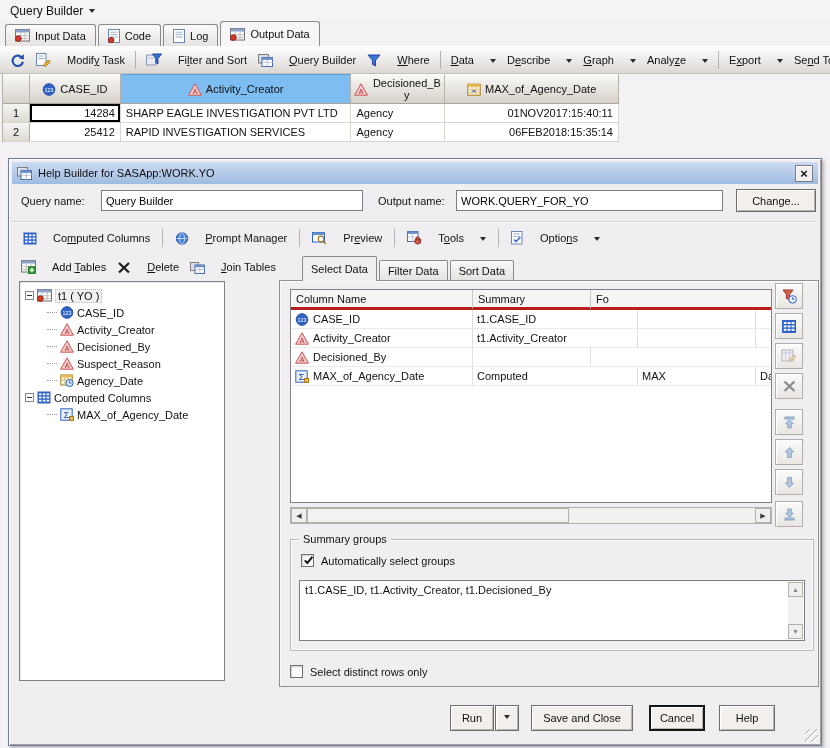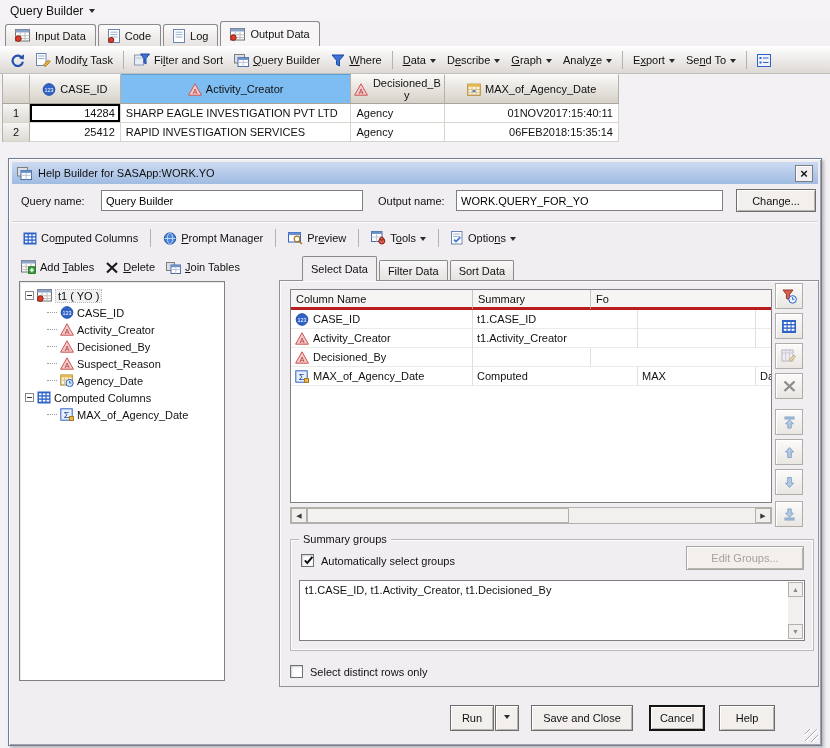--- a/index.html
+++ b/index.html
@@ -13,21 +13,21 @@
   .car { width:0; height:0; border:3.5px solid transparent; border-top:4px solid #2b2b2b; margin-top:4px; display:inline-block; }
   .i { display:inline-flex; align-items:center; justify-content:center; flex:none; }
 
   
   .app-title-row { position:absolute; top:0; left:0; right:0; height:21px; display:flex; align-items:center; gap:6px; padding-left:10px; background:#f5f3f5; }
   .app-title { font-size:12px; }
   .tabbar { position:absolute; top:21px; left:0; right:0; height:25px; display:flex; align-items:flex-end; padding-left:5px; }
   .tab { display:flex; align-items:center; gap:5px; height:22px; padding:0 9px; border:1px solid #8a8a8a; border-bottom:none; border-radius:3px 3px 0 0; background:linear-gradient(#fcfbfb,#e6e3e1); margin-right:2px; }
   .tab.active { background:#f7f5f6; height:25px; z-index:2; }
   .toolbar { position:absolute; top:46px; left:0; right:0; height:28px; background:linear-gradient(#fefefe,#dcd8d4); border-top:1px solid #fff; border-bottom:1px solid #c2beba; display:flex; align-items:center; gap:3px; padding:0 6px; }
-  .tbtn { display:flex; align-items:center; gap:4px; padding:2px 4px; white-space:nowrap; cursor:default; }
+  .tbtn { display:flex; align-items:center; gap:16px; padding:2px 4px; white-space:nowrap; cursor:default; }
   .tsep { width:1px; height:18px; background:#b5b1ad; margin:0 3px; flex:none; }
 
   
   .grid { position:absolute; top:74px; left:2px; width:617px; background:#fff; border-left:1px solid #b5b0a8; }
   .grow { display:flex; }
   .gh { background:linear-gradient(#f9f8f6,#d6d1c9); border-right:1px solid #b5b0a8; border-bottom:1px solid #a8a49c; border-top:1px solid #fdfdfc; height:30px; display:flex; align-items:center; justify-content:center; gap:4px; text-align:center; line-height:12px; }
   .gh.sel { border-top:1px solid #5a9fd8; }
   .gc { border-right:1px solid #d8d4ce; border-bottom:1px solid #d8d4ce; height:19px; display:flex; align-items:center; padding:0 5px; background:#fff; white-space:nowrap; overflow:hidden; }
   .gc.num, .gc.rt { justify-content:flex-end; }
   .gc.rn { background:linear-gradient(#f6f5f3,#dedad3); justify-content:center; border-right:1px solid #b5b0a8; }
@@ -696,21 +696,20 @@
       </div>
 
     <div class="grpbox">
       <span class="grpleg">Summary groups</span>
       <div class="cbrow" style="position:absolute;left:10px;top:14px;">
         <span class="cb" id="cb-auto"><svg width="11" height="11" viewBox="0 0 11 11" style="margin:0 0 0 0.5px">
               <path d="M1.8 5.4 L4.3 8 L9.4 1.8" stroke="#111" stroke-width="2" fill="none"></path>
             </svg></span>
         <span>Automatically select groups</span>
       </div>
-      <div class="btn disabled" style="position:absolute;right:9px;top:6px;width:118px;height:24px;">Edit Groups...</div>
       <div class="groups-area">
         <span>t1.CASE_ID, t1.Activity_Creator, t1.Decisioned_By</span>
         <div class="vscroll">
           <div class="vab">
               <span>▲</span>
             </div>
           <div class="vab">
               <span>▼</span>
             </div>
         </div>

